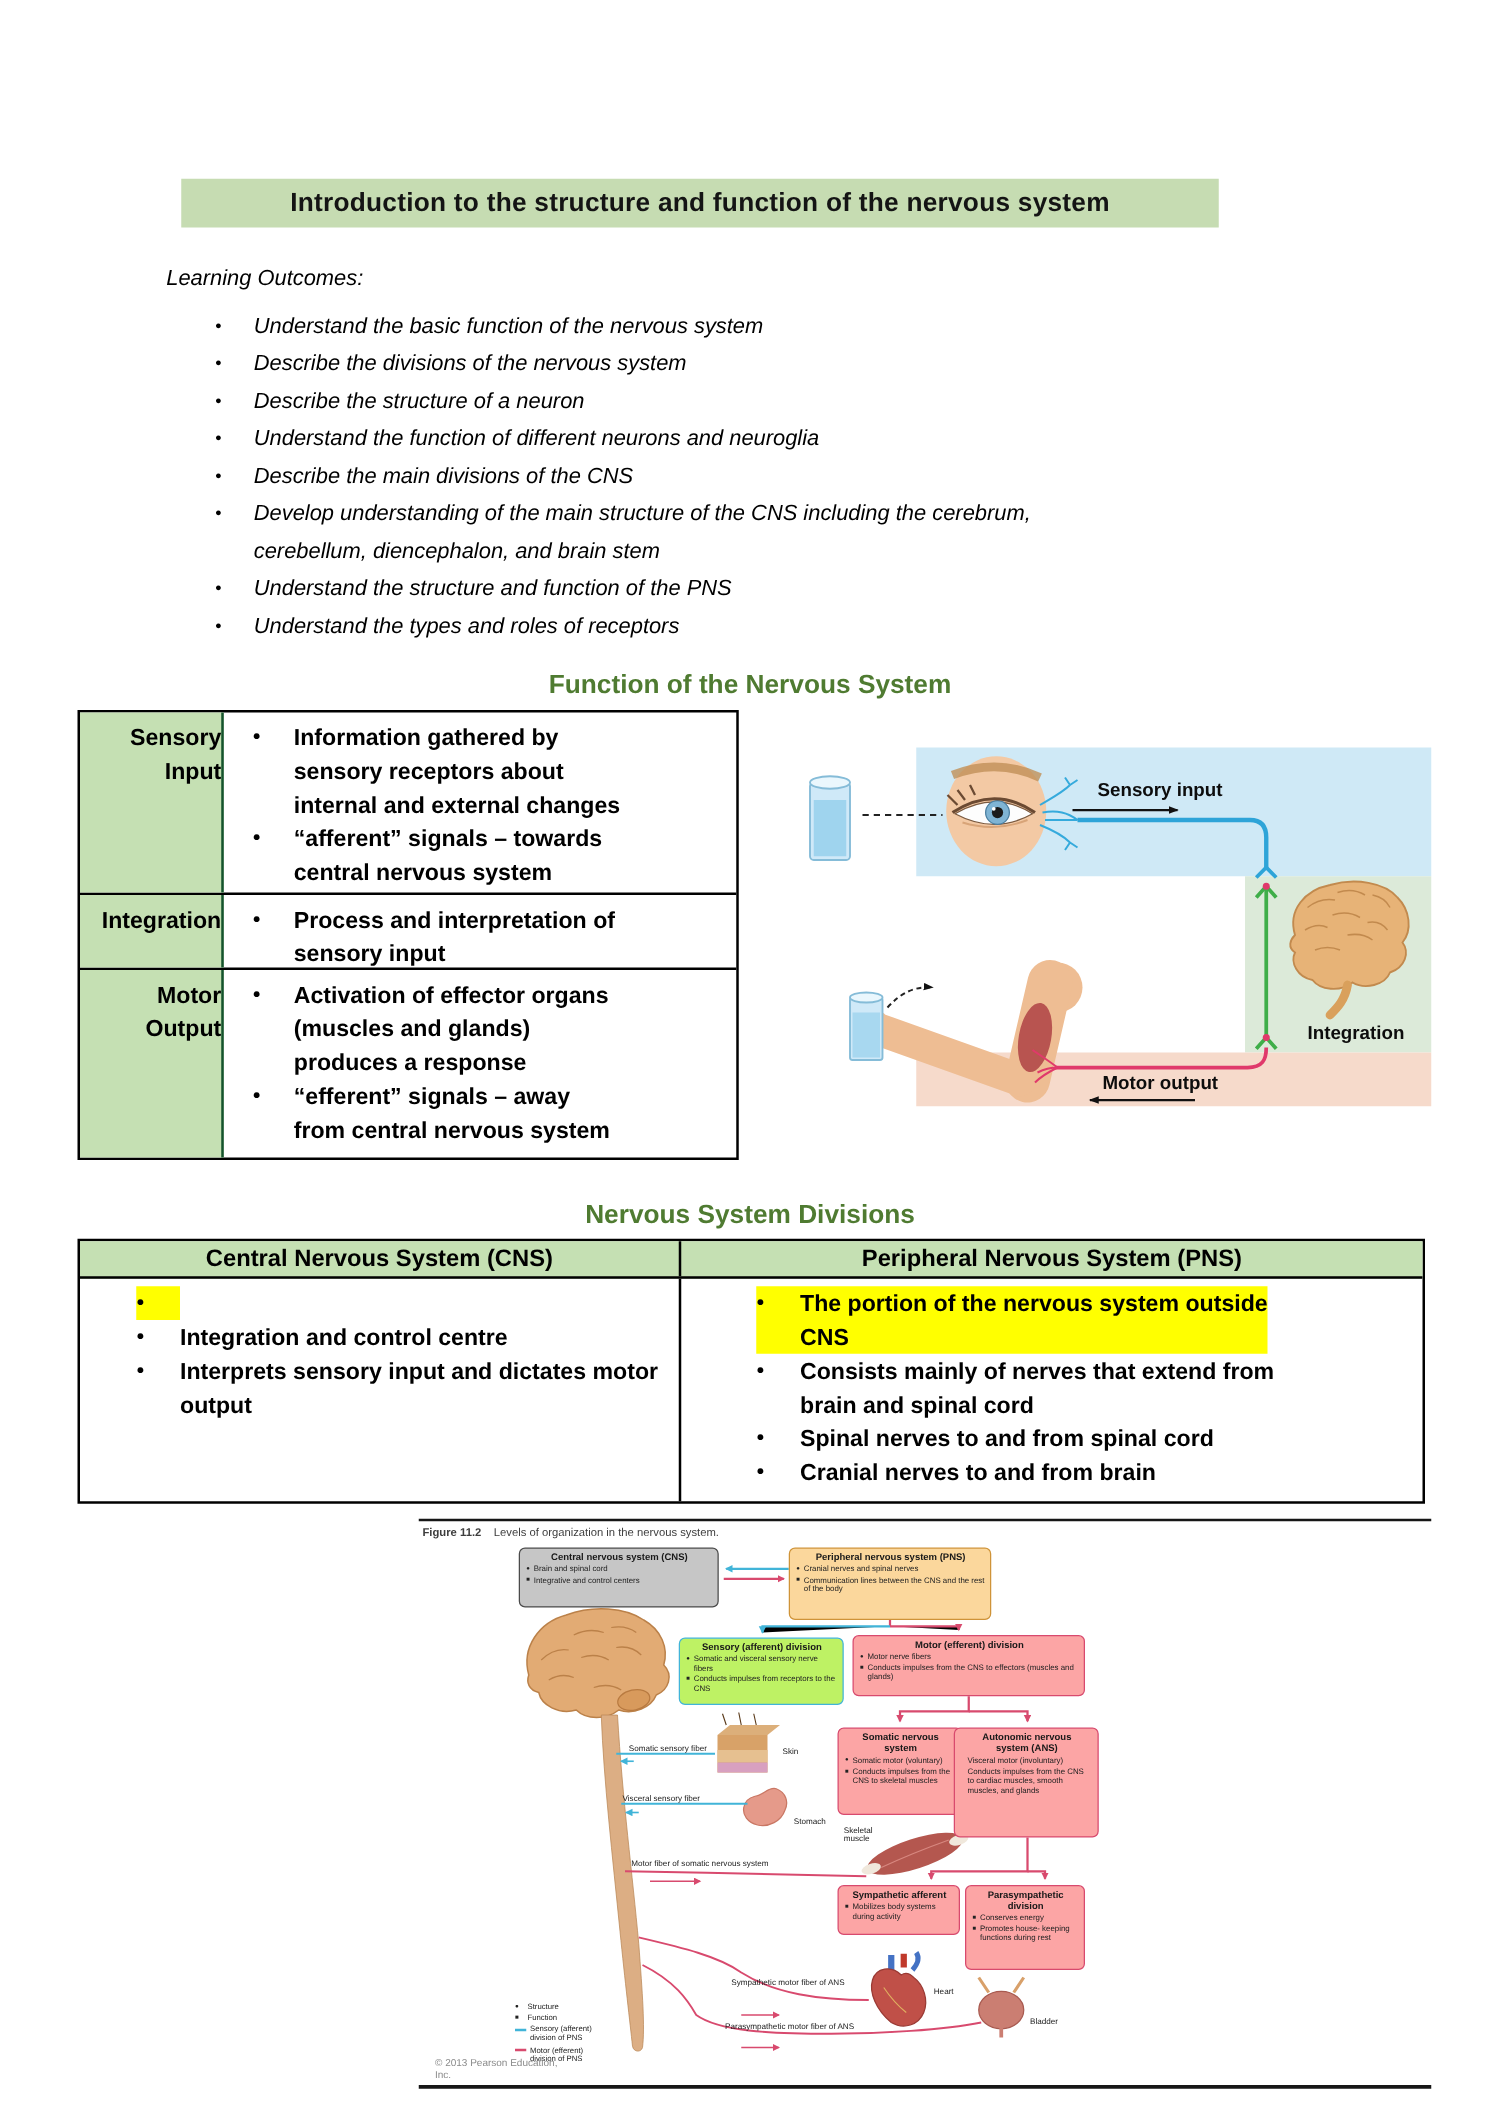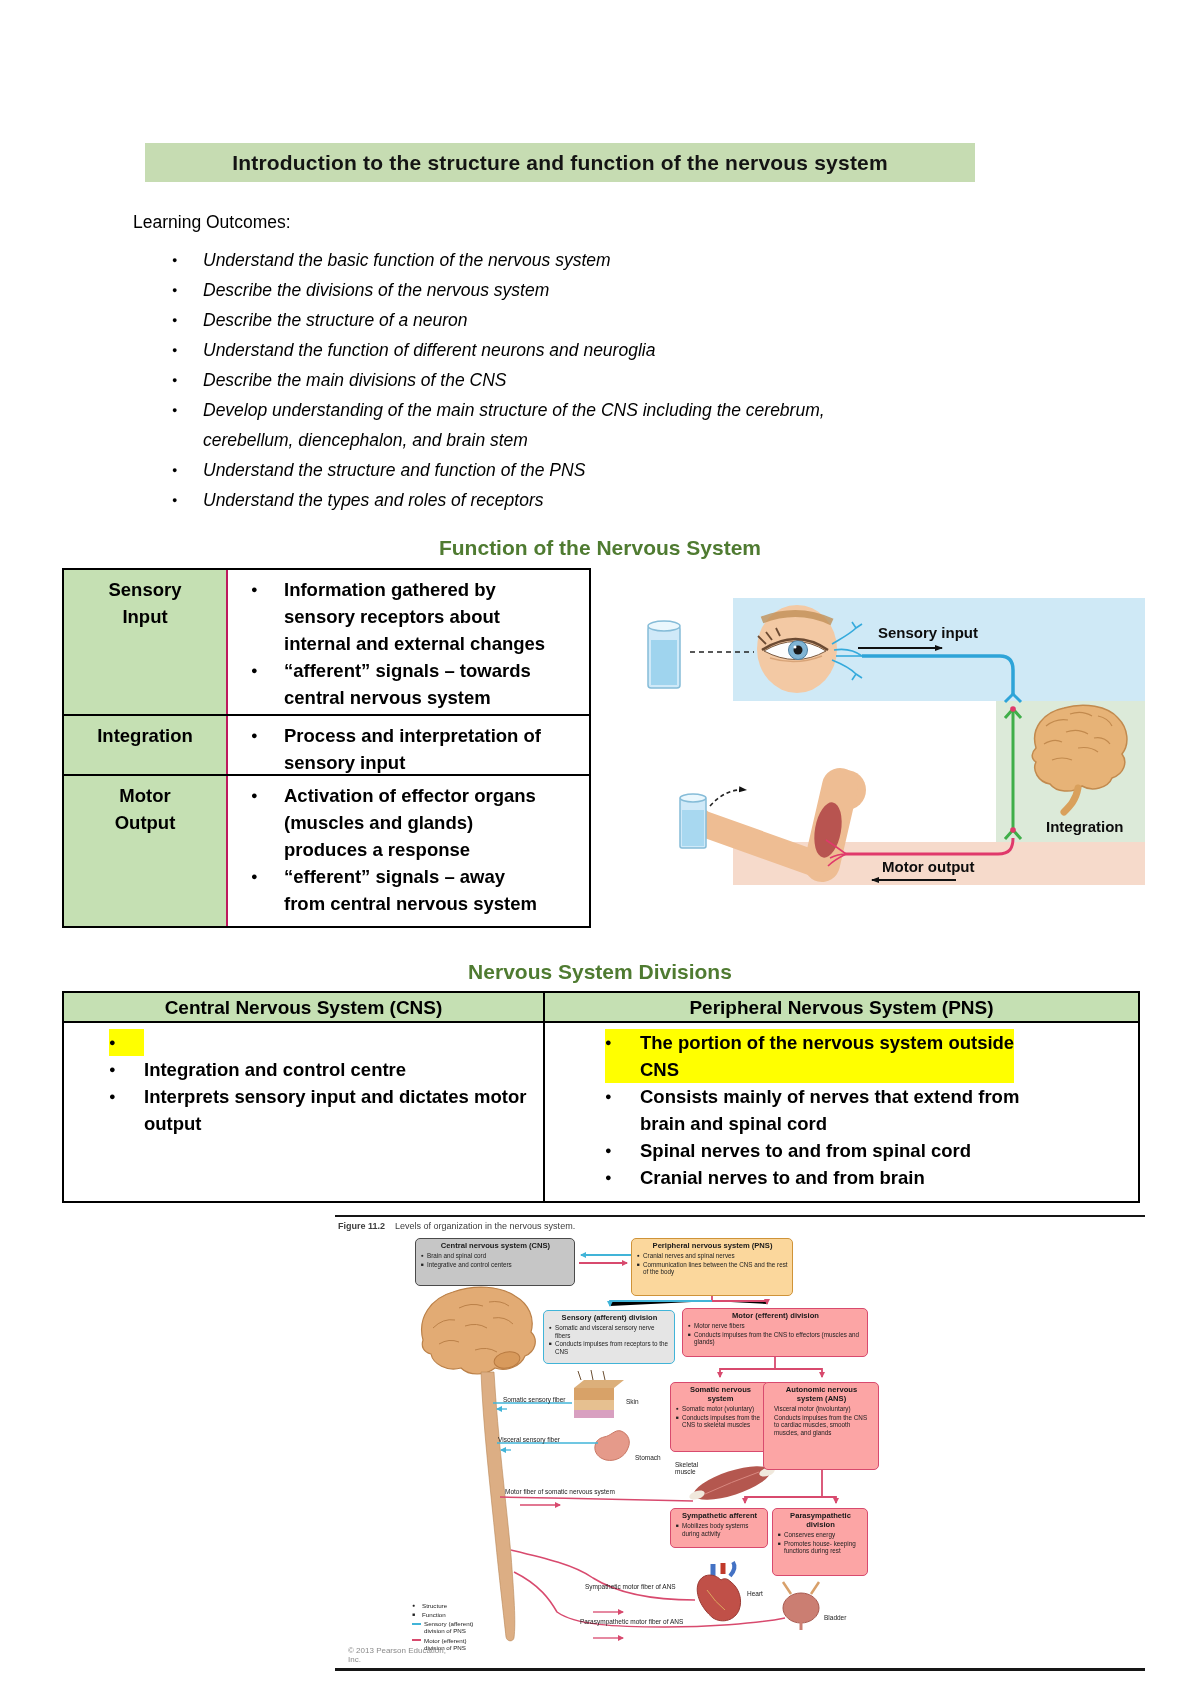--- a/index.html
+++ b/index.html
@@ -7,34 +7,34 @@
   body{width:1200px;height:1698px;position:relative;font-family:"Liberation Sans",sans-serif;color:#000;overflow:hidden}
   .abs{position:absolute}
   .pre{white-space:pre-line}
 
   
   .banner{left:145px;top:143px;width:830px;height:39px;background:#c6dcb2;text-align:center}
   .banner span{font-size:21px;font-weight:bold;line-height:39px;color:#141414;letter-spacing:.2px}
 
   
   .lo{left:133px;top:212px;width:790px}
-  .lo-head{font-size:17.5px}
+  .lo-head{font-style:italic;font-size:17.5px}
   .lo ul{list-style:none;margin-top:12px;width:760px}
   .lo li{display:flex;font-style:italic;font-size:17.5px;line-height:30px}
   .lo .mk{width:31px;margin-left:39px;font-size:9px;line-height:30px;flex:none}
   .lo .tx{white-space:pre-line}
 
   
   .sec-head{position:absolute;left:60px;width:1080px;text-align:center;font-size:21px;font-weight:bold;color:#4f7b31}
 
   
   .fn-table{left:62px;top:568px;width:529px;border:2px solid #000}
   .fn-row{display:flex;border-bottom:2px solid #000}
   .fn-row:last-child{border-bottom:none}
-  .fn-label{width:164px;background:#c5e0b3;border-right:2px solid #be185d;text-align:center;font-weight:bold;font-size:18.5px;line-height:27px;padding-top:6px;white-space:pre-line;flex:none}
+  .fn-label{width:115px;background:#c5e0b3;border-right:2px solid #14532d;text-align:right;font-weight:bold;font-size:18.5px;line-height:27px;padding-top:6px;white-space:pre-line;flex:none}
   .fn-cell{flex:1;padding-top:6px}
   .cell-ul{list-style:none}
   .cell-ul li{display:flex;font-weight:bold;font-size:18.5px;line-height:27px}
   .cell-ul .mk{margin-left:23px;width:33px;font-size:11px;line-height:27px;flex:none}
   .cell-ul .tx{white-space:pre-line}
 
   
   .fn-fig{left:600px;top:548px;width:545px;height:345px}
   .band-blue{position:absolute;left:133px;top:50px;width:412px;height:103px;background:#cfe9f6}
   .panel-green{position:absolute;left:396px;top:153px;width:149px;height:141px;background:#dcead9}
@@ -66,21 +66,21 @@
   .fig2-cap{position:absolute;left:3px;top:11px;font-size:9px;color:#3d3d3d;z-index:3}
   .fig2-cap .cl{font-weight:bold;margin-right:10px}
   .fig2 svg.wire{position:absolute;left:0;top:0;z-index:1}
   .fbox{position:absolute;border-radius:5px;padding:3px 4px 3px 5px;z-index:2}
   .fbox .bt{font-weight:bold;font-size:7.6px;line-height:1.15;text-align:center;white-space:pre-line;color:#191919;margin-bottom:1px}
   .fbox .bl{display:flex;font-size:6.3px;line-height:1.17;margin-top:1.5px;color:#222}
   .fbox .m{width:6px;font-size:4.8px;line-height:7.4px;flex:none}
   .fbox .bl.noma{padding-left:5px}
   .box-grey{background:#c6c6c6;border:1.5px solid #4a4a4a}
   .box-org{background:#fca5a5;border:1.5px solid #d84a6e}
-  .box-org-b{background:#e5e5e5;border:1.5px solid #41b4d8}
+  .box-org-b{background:#bef264;border:1.5px solid #41b4d8}
   .box-org-o{background:#fbd79c;border:1.5px solid #cf9338}
   .flab{position:absolute;font-size:6.5px;line-height:1.12;color:#1a1a1a;white-space:pre-line;z-index:2}
   .legend{position:absolute;left:77px;top:390px;z-index:2}
   .lg-row{display:flex;align-items:flex-start;margin-top:2px;font-size:6.2px;line-height:1.15;color:#222}
   .lg-ic{width:10px;flex:none;font-size:5px;line-height:7px}
   .lg-ln{width:9px;height:2px;margin:2.5px 3px 0 0;flex:none}
   .lg-ln.b{background:#41b4d8}
   .lg-ln.p{background:#d84a6e}
   .copyright{position:absolute;left:13px;top:436px;font-size:8px;color:#8a8a8a;white-space:pre-line;z-index:2}
 </style>

